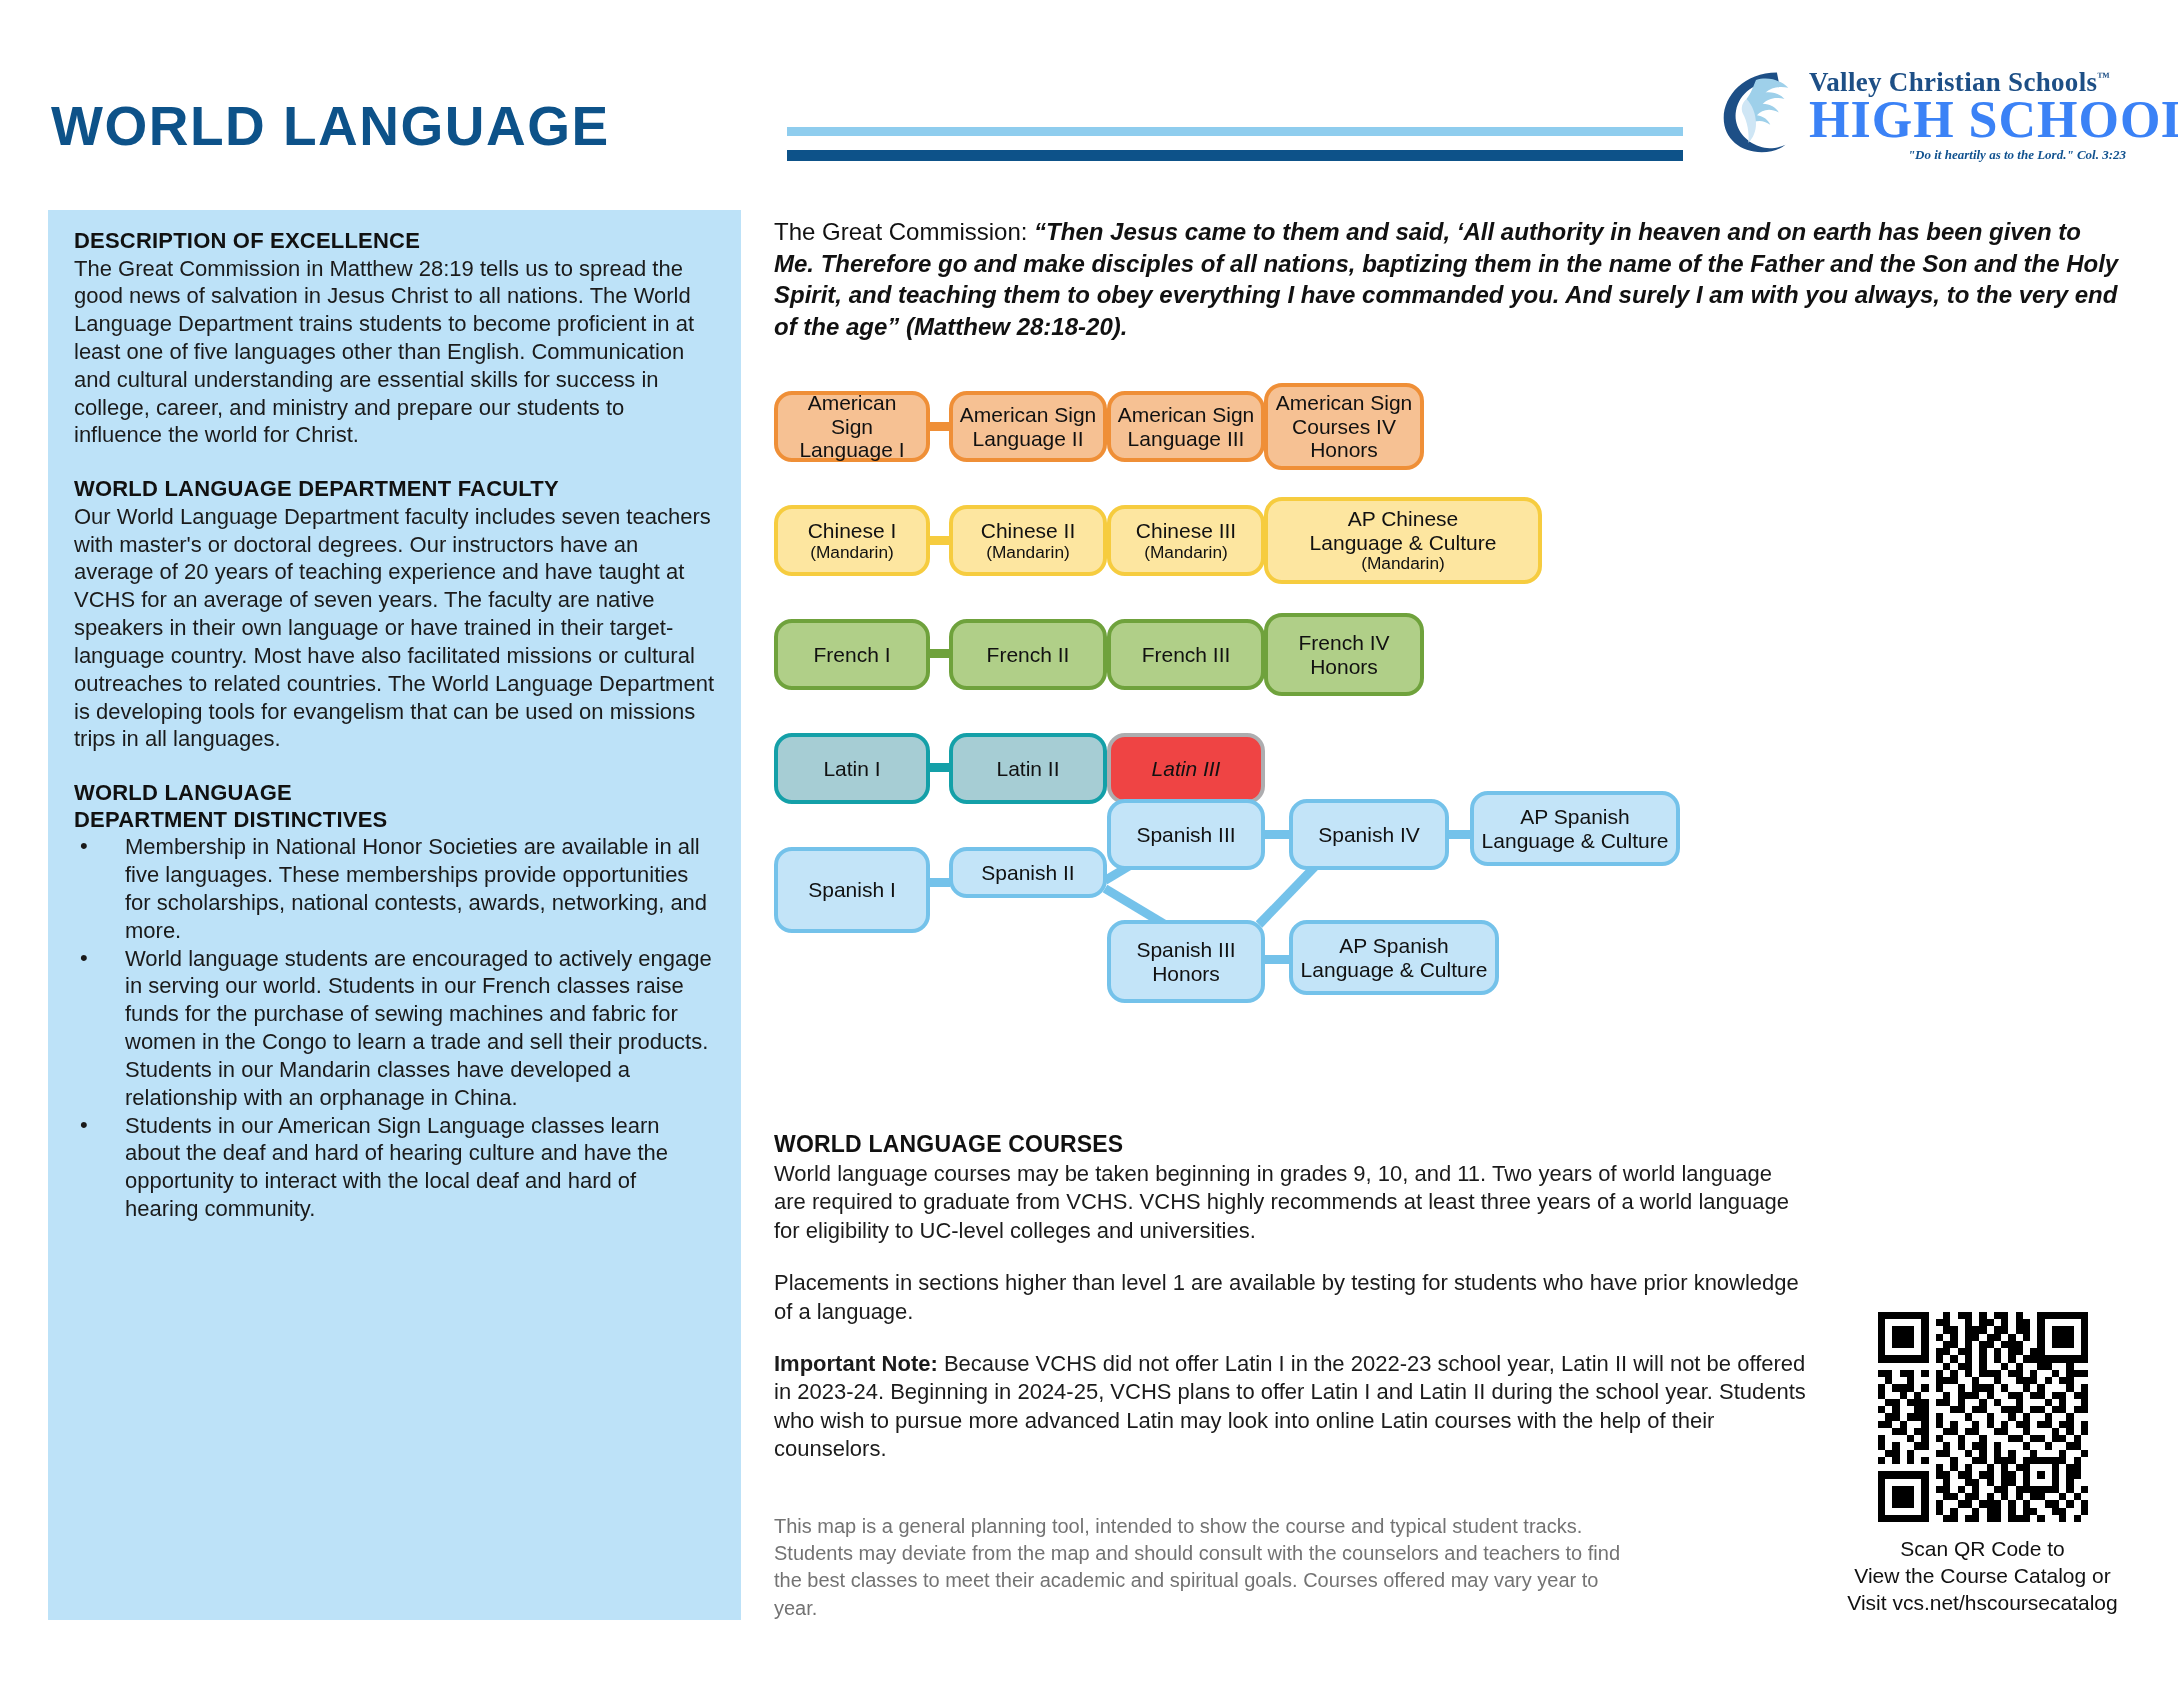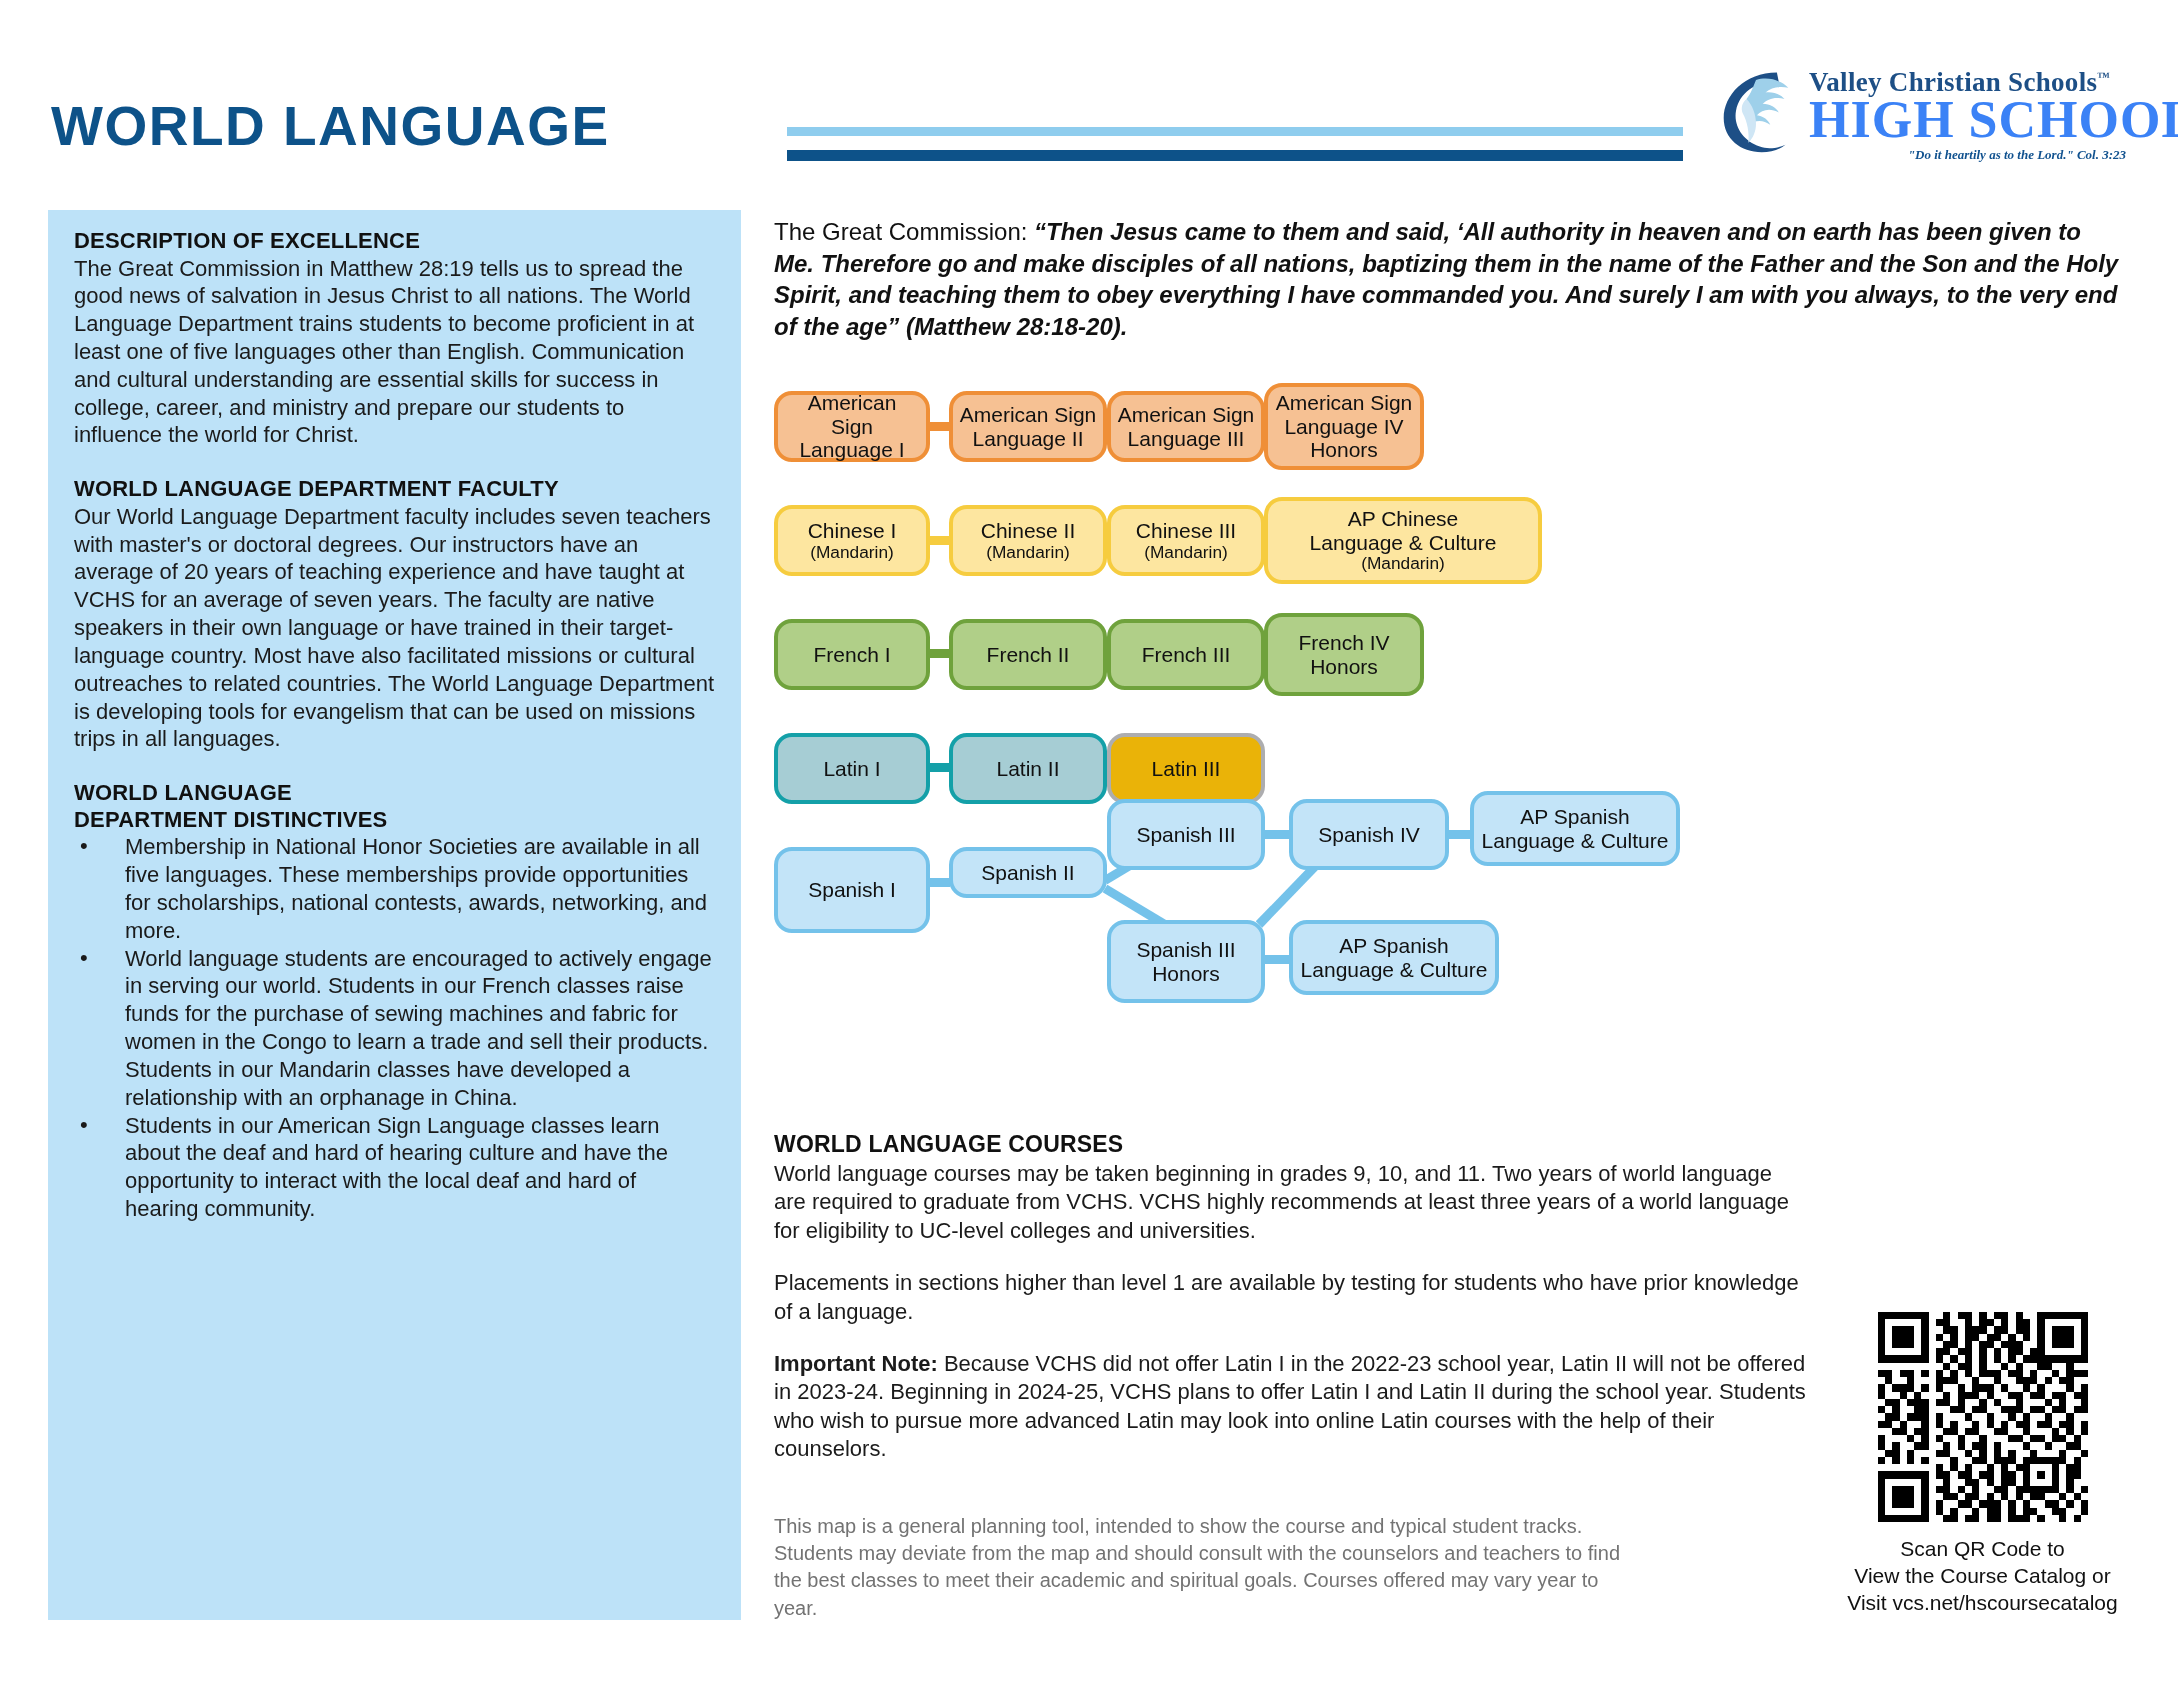--- a/index.html
+++ b/index.html
@@ -142,21 +142,21 @@
   }
   .node .sub { font-size: 17.3px; display: block; }
   .conn { position: absolute; background: #000; z-index: 1; }
   .diag { position: absolute; transform-origin: 0 50%; z-index: 1; }
 
   
   .asl     { background: #f6c193; border-color: #ef8f37; }
   .chinese { background: #fde6a0; border-color: #f6cc3f; }
   .french  { background: #b0cf88; border-color: #6fa23c; }
   .latin   { background: #a6cdd4; border-color: #14a0a8; }
-  .gray    { background: #eab308; border-color: #adadaf; }
+  .gray    { background: #ef4444; border-color: #adadaf; font-style: italic; }
   .spanish { background: #c3e4f8; border-color: #74c2ea; }
   .c-asl     { background: #ef8f37; }
   .c-chinese { background: #f6cc3f; }
   .c-french  { background: #6fa23c; }
   .c-latin   { background: #14a0a8; }
   .c-spanish { background: #74c2ea; }
 
   
   #courses { position: absolute; left: 774px; top: 1131px; width: 1035px; }
   .ct-head {
@@ -247,21 +247,21 @@
   <div class="node asl" style="left:0px; top:0px; width:156px; height:71px;">
     <div><span>American Sign</span><br><span>Language I</span></div>
   </div>
   <div class="node asl" style="left:175px; top:0px; width:158px; height:71px;">
     <div><span>American Sign</span><br><span>Language II</span></div>
   </div>
   <div class="node asl" style="left:333px; top:0px; width:158px; height:71px;">
     <div><span>American Sign</span><br><span>Language III</span></div>
   </div>
   <div class="node asl" style="left:490px; top:-8px; width:160px; height:87px;">
-    <div><span>American Sign</span><br><span>Language IV</span><br><span>Honors</span></div>
+    <div><span>American Sign</span><br><span>Courses IV</span><br><span>Honors</span></div>
   </div>
 
   <div class="conn c-chinese" style="left:154px; top:145px; width:22px; height:9px;"></div>
   <div class="conn c-chinese" style="left:312px; top:145px; width:22px; height:9px;"></div>
   <div class="conn c-chinese" style="left:469px; top:145px; width:22px; height:9px;"></div>
 
   <div class="node chinese" style="left:0px; top:114px; width:156px; height:71px;">
     <div><span>Chinese I</span><span class="sub">(Mandarin)</span></div>
   </div>
   <div class="node chinese" style="left:175px; top:114px; width:158px; height:71px;align-items:center;">

